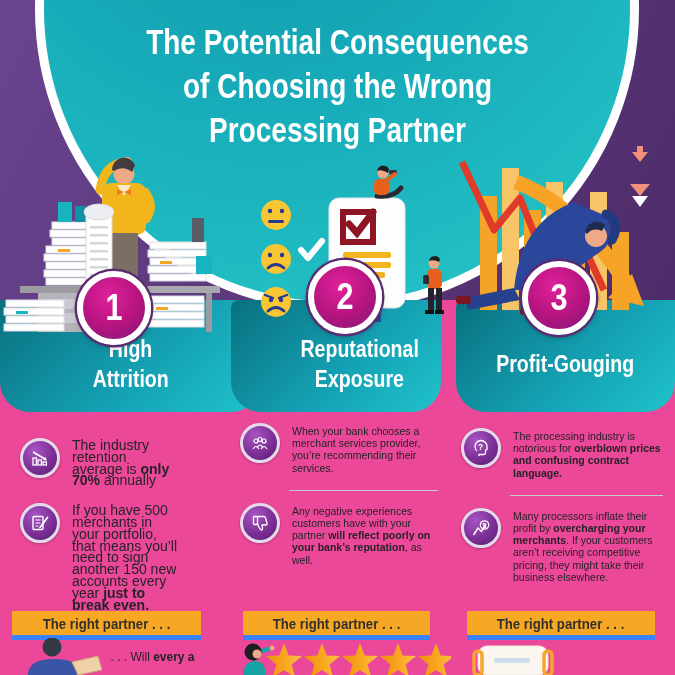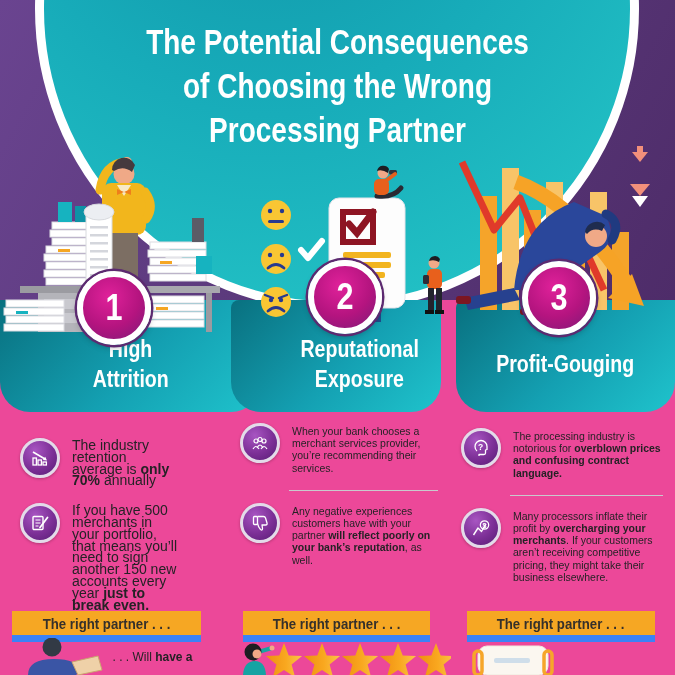--- a/index.html
+++ b/index.html
@@ -43,21 +43,21 @@
     box-sizing:content-box;border:3px solid #e3dbe9;box-shadow:0 1px 3px rgba(0,0,0,.25);
     background:radial-gradient(circle at 35% 28%,#a855c2 0%,#7c2f96 55%,#571c74 100%);
     display:flex;align-items:center;justify-content:center;}
   .item .txt{font-size:10.5px;line-height:12.2px;color:#262226;padding-top:2px;}
   #body1 .txt{width:106px;font-size:14px;line-height:11.8px;}
   #body2 .txt{width:160px;}
   #body3 .txt{width:158px;}
   .divider{height:1px;background:#c9c9cd;margin:10px 6px 12px 49px;}
   
   .banner{position:absolute;top:611px;height:24px;z-index:2;background:#f6a723;
-    border-bottom:7px solid #3b82f6;display:flex;align-items:center;justify-content:center;}
+    border-bottom:5px solid #3b82f6;display:flex;align-items:center;justify-content:center;}
   .banner .b{color:#35302b;font-weight:bold;font-size:15px;transform:scaleX(.88);white-space:nowrap;}
   #ban1{left:12px;width:189px;}
   #ban2{left:243px;width:187px;}
   #ban3{left:467px;width:188px;}
   
   .footer-text{position:absolute;z-index:2;color:#262226;font-size:12px;line-height:14px;text-align:center;}
   #ft1{left:95px;top:650px;width:115px;}
   #ft3{left:560px;top:678px;width:95px;}
   .illus{position:absolute;z-index:3;}
   svg{display:block;}
@@ -325,21 +325,21 @@
   </div>
   <div class="banner" id="ban3">
     <span class="b">The right partner . . .</span>
   </div>
 
   <svg class="illus" style="left:14px;top:638px;" width="90" height="37" viewBox="0 0 90 37">
     <circle cx="38" cy="9" r="9.5" fill="#323a45"></circle>
     <path d="M14,37 q0,-16 26,-16 q24,0 26,12 l-4,4 z" fill="#3a55a5"></path>
     <path d="M58,24 L84,18 L88,32 L64,37 Z" fill="#efd1a8" stroke="#caa66f" stroke-width="1"></path>
   </svg>
-  <div class="footer-text" id="ft1">. . . Will <b>have a</b></div>
+  <div class="footer-text" id="ft1">. . . Will <b>every a</b></div>
 
   <svg class="illus" style="left:236px;top:640px;" width="215" height="35" viewBox="0 0 215 35">
     <defs>
       <path id="star" d="M0,-19 L4.7,-6.5 L18.1,-5.9 L7.6,2.5 L11.2,15.4 L0,8 L-11.2,15.4 L-7.6,2.5 L-18.1,-5.9 L-4.7,-6.5 Z"></path>
       <linearGradient id="sg" x1="0" y1="0" x2="1" y2="0">
         <stop offset="0" stop-color="#ef8d10"></stop>
           <stop offset="0.55" stop-color="#f9a81f"></stop>
           <stop offset="1" stop-color="#fbc34a"></stop>
       </linearGradient>
     </defs>

